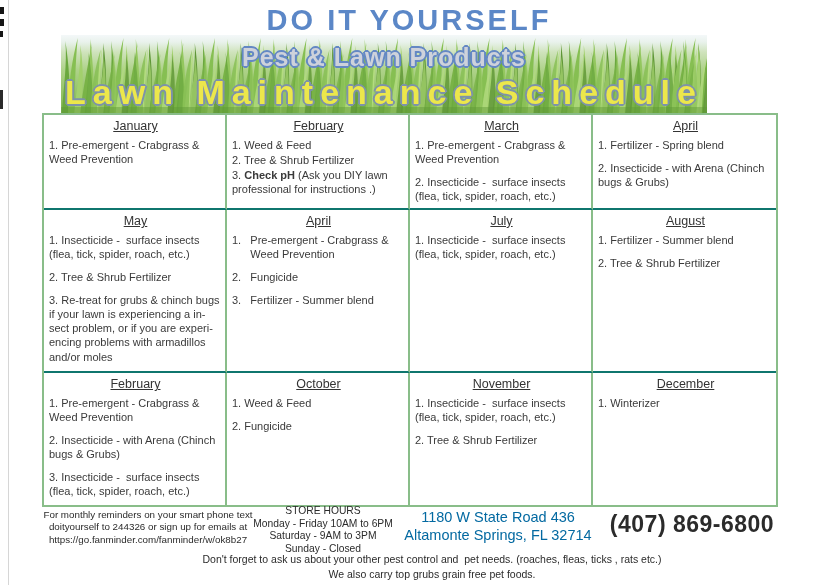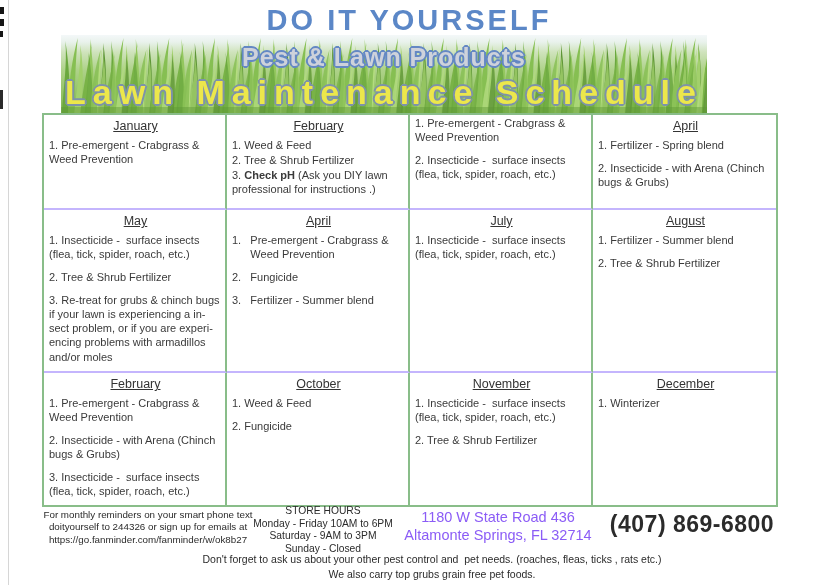--- a/index.html
+++ b/index.html
@@ -29,40 +29,40 @@
     text-shadow:-2px 0 #7e93a9,2px 0 #7e93a9,0 -2px #7e93a9,0 2px #7e93a9,
                 -1px -1px #7e93a9,1px 1px #7e93a9,-1px 1px #7e93a9,1px -1px #7e93a9;
   }
   
   .schedule{
     position:absolute;left:42px;top:113px;width:736px;height:394px;
     display:grid;grid-template-columns:1fr 1fr 1fr 1fr;grid-template-rows:95px 163px auto;
     border:2px solid #89bd89;box-sizing:border-box;background:#fff;
   }
   .cell{
-    border-right:2px solid #89bd89;border-bottom:2px solid #c4b5fd;
+    border-right:2px solid #89bd89;border-bottom:2px solid #0f766e;
     box-sizing:border-box;padding:1px 3px 0 5px;overflow:hidden;
   }
   .cell:nth-child(4n){border-right:none;}
   .cell:nth-child(n+9){border-bottom:none;}
   .month{
     text-align:center;font-size:12.5px;color:#333;text-decoration:underline;
     margin:3px 0 5px 0;
   }
   .item{
     font-size:11px;line-height:1.28;color:#3a3a3a;white-space:pre-wrap;
     margin:0 0 9px 0;
   }
   .cell.tight .item{margin-bottom:1px;}
   
   .f-block{position:absolute;text-align:center;color:#2b2b2b;}
   .f-reminder{left:38px;top:509px;width:220px;font-size:9.8px;line-height:1.27;white-space:pre-line;}
   .f-hours{left:238px;top:505px;width:170px;font-size:10.3px;line-height:1.22;}
   .f-hours .hours-lines{white-space:pre-line;}
-  .f-address{left:400px;top:508px;width:196px;font-size:14.5px;line-height:1.25;color:#8b5cf6;}
+  .f-address{left:400px;top:508px;width:196px;font-size:14.5px;line-height:1.25;color:#0369a1;}
   .f-phone{left:598px;top:511px;width:188px;font-size:23px;font-weight:bold;letter-spacing:0.5px;color:#2b2b2b;}
   .f-note1{left:46px;top:553px;width:772px;font-size:10.5px;white-space:pre;}
   .f-note2{left:46px;top:568px;width:772px;font-size:10.5px;white-space:pre;}
   
   .edge-line{position:absolute;left:8px;top:0;width:1px;height:585px;background:#d6d6d6;}
   .mark{position:absolute;left:0;width:4px;background:#161616;}
   .mark1{top:7px;height:7px;}
   .mark2{top:19px;height:7px;}
   .mark3{top:31px;height:6px;width:3px;}
   .mark4{top:90px;height:19px;width:3px;background:#2a2a2a;}
@@ -131,20 +131,21 @@
 Weed Prevention</div>
     </div>
     <div class="cell tight">
       <div class="month">February</div>
       <div class="item">1. Weed &amp; Feed</div>
       <div class="item">2. Tree &amp; Shrub Fertilizer</div>
       <div class="item"><span>3. </span><span style="font-weight: 700;">Check pH</span><span> (Ask you DIY lawn
 professional for instructions .)</span></div>
     </div>
     <div class="cell">
+      <div class="month">March</div>
       <div class="item">1. Pre-emergent - Crabgrass &amp;
 Weed Prevention</div>
       <div class="item">2. Insecticide -  surface insects
 (flea, tick, spider, roach, etc.)</div>
     </div>
     <div class="cell">
       <div class="month">April</div>
       <div class="item">1. Fertilizer - Spring blend</div>
       <div class="item">2. Insecticide - with Arena (Chinch
 bugs &amp; Grubs)</div>

